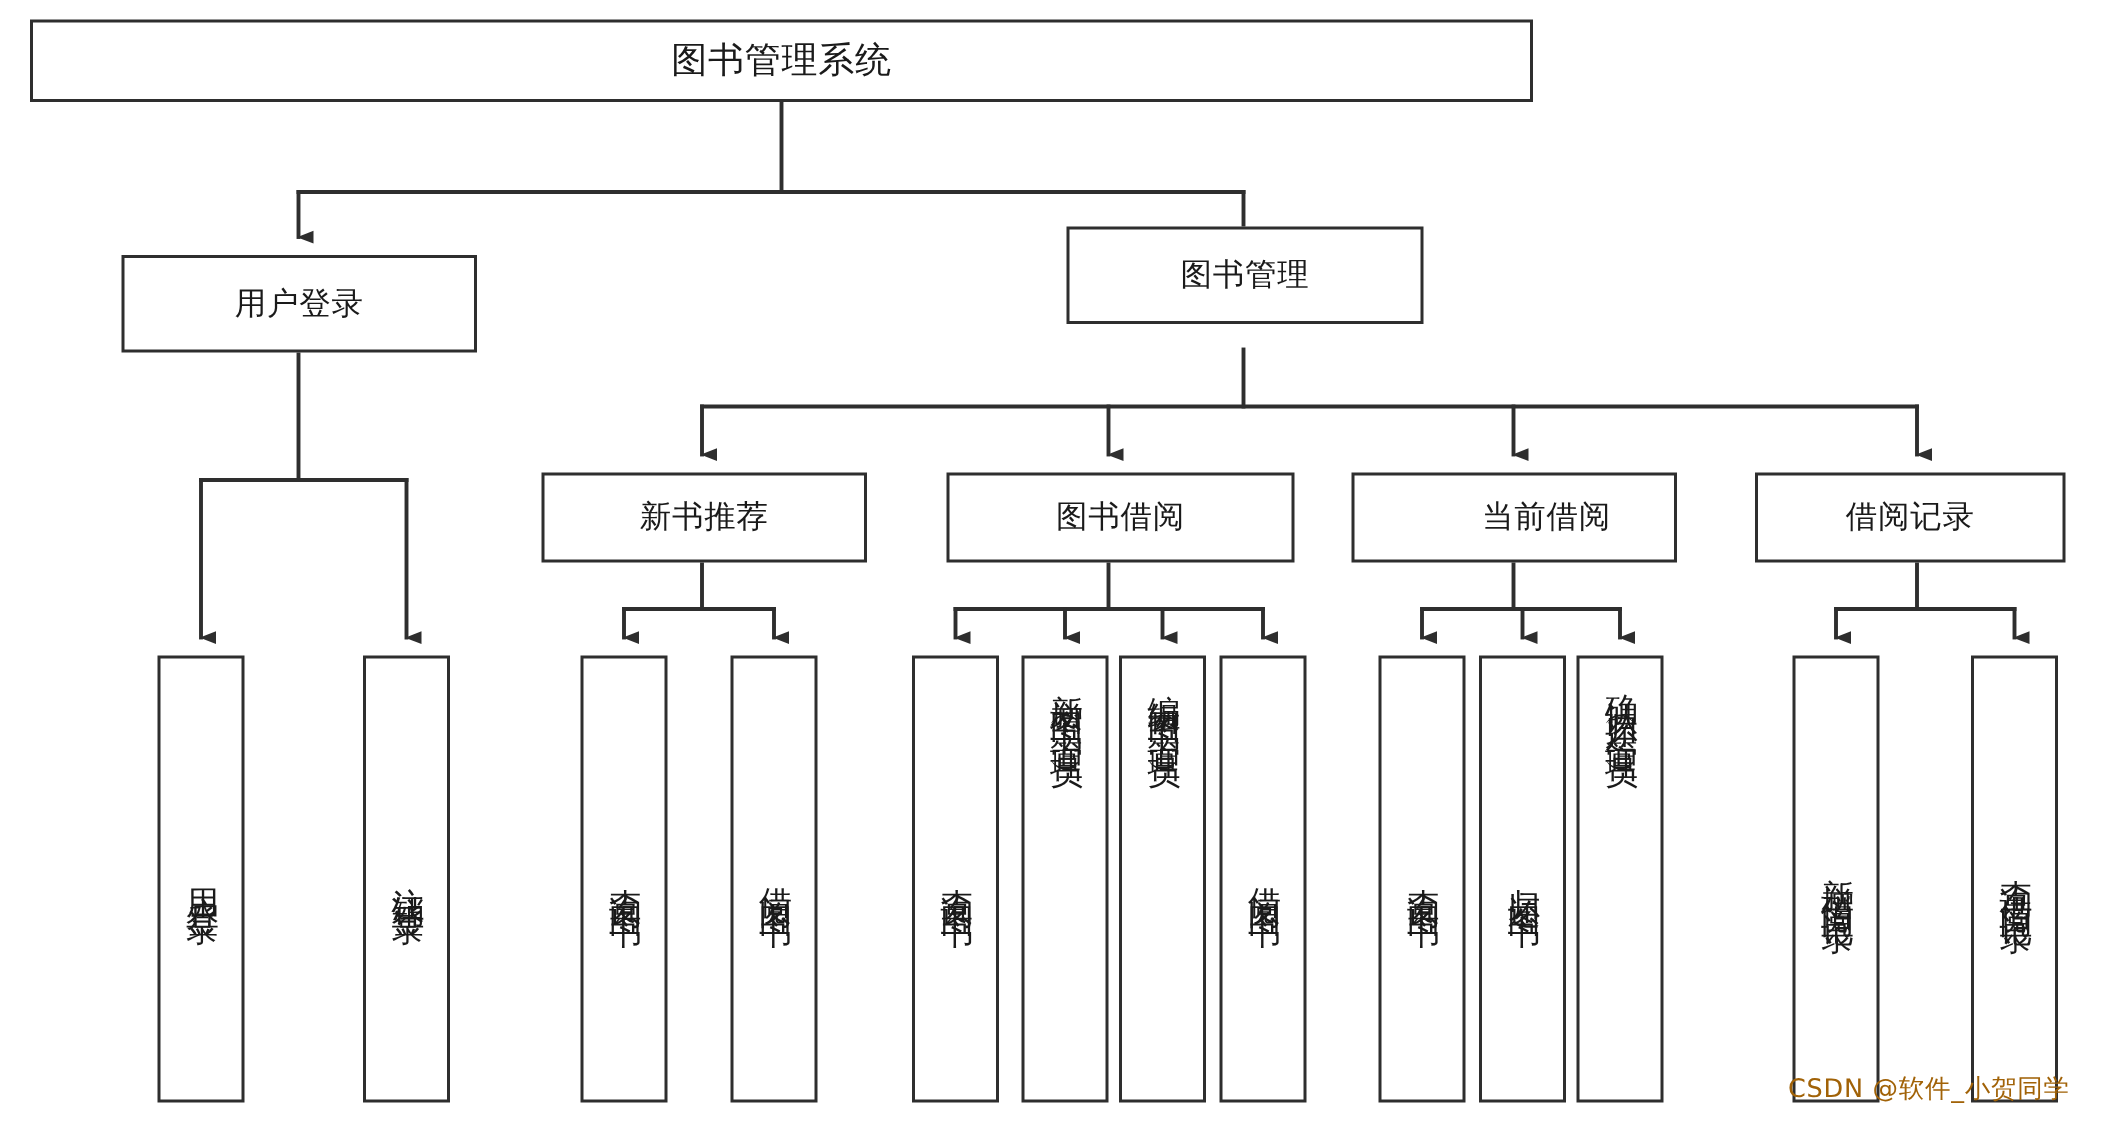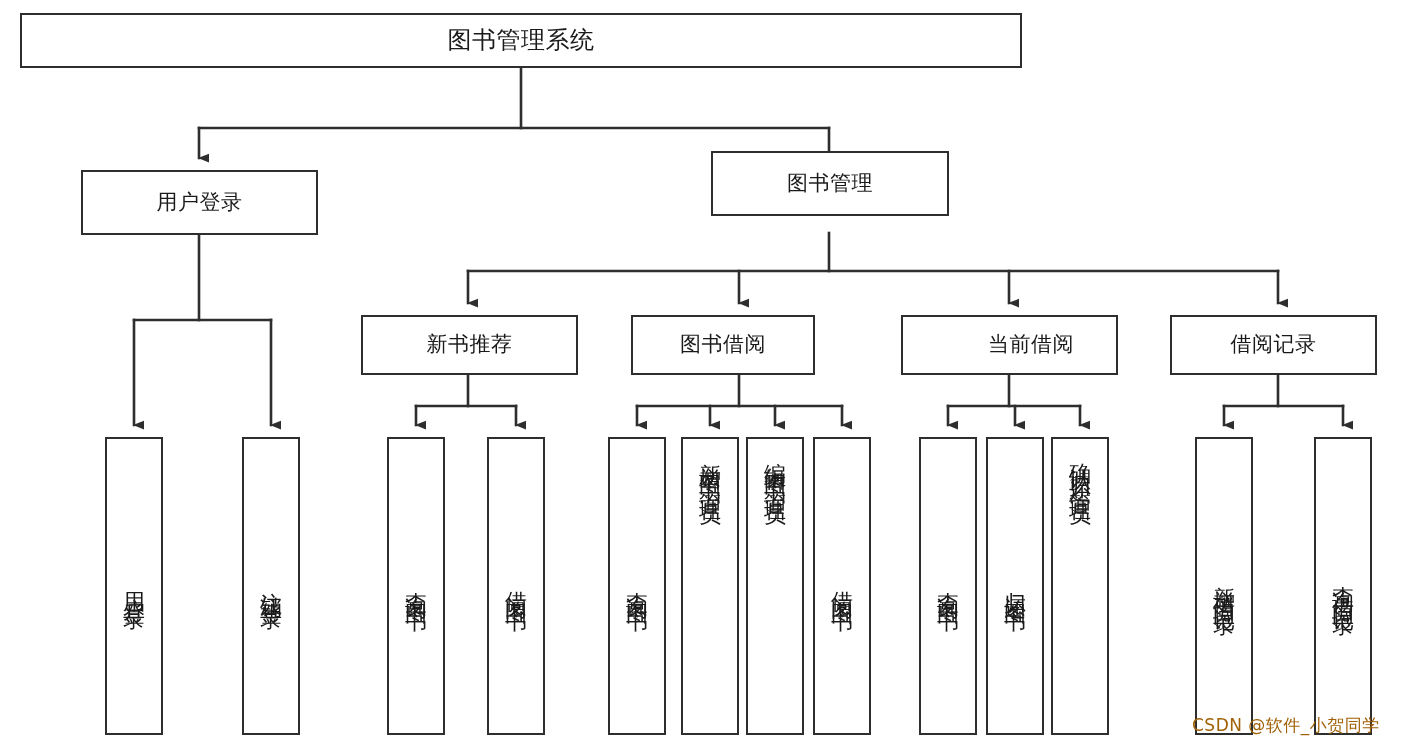--- a/index.html
+++ b/index.html
@@ -138,21 +138,21 @@
   <div class="node horiz" style="left:81px; top:170px; width:237px; height:65px;">
     <span class="label">用户登录</span>
   </div>
   <div class="node horiz" style="left:711px; top:151px; width:238px; height:65px;">
     <span class="label">图书管理</span>
   </div>
 
   <div class="node horiz" style="left:361px; top:315px; width:217px; height:60px;">
     <span class="label">新书推荐</span>
   </div>
-  <div class="node horiz" style="left:631px; top:315px; width:184px; height:60px;">
+  <div class="node horiz" style="left:631px; top:315px; width:232px; height:60px;">
     <span class="label">图书借阅</span>
   </div>
   <div class="node horiz" style="left:901px; top:315px; width:217px; height:60px;padding-left:43px;">
     <span class="label">当前借阅</span>
   </div>
   <div class="node horiz" style="left:1170px; top:315px; width:207px; height:60px;">
     <span class="label">借阅记录</span>
   </div>
 
   <div class="node vert" style="left:105px; top:437px; width:58px; height:298px;">

